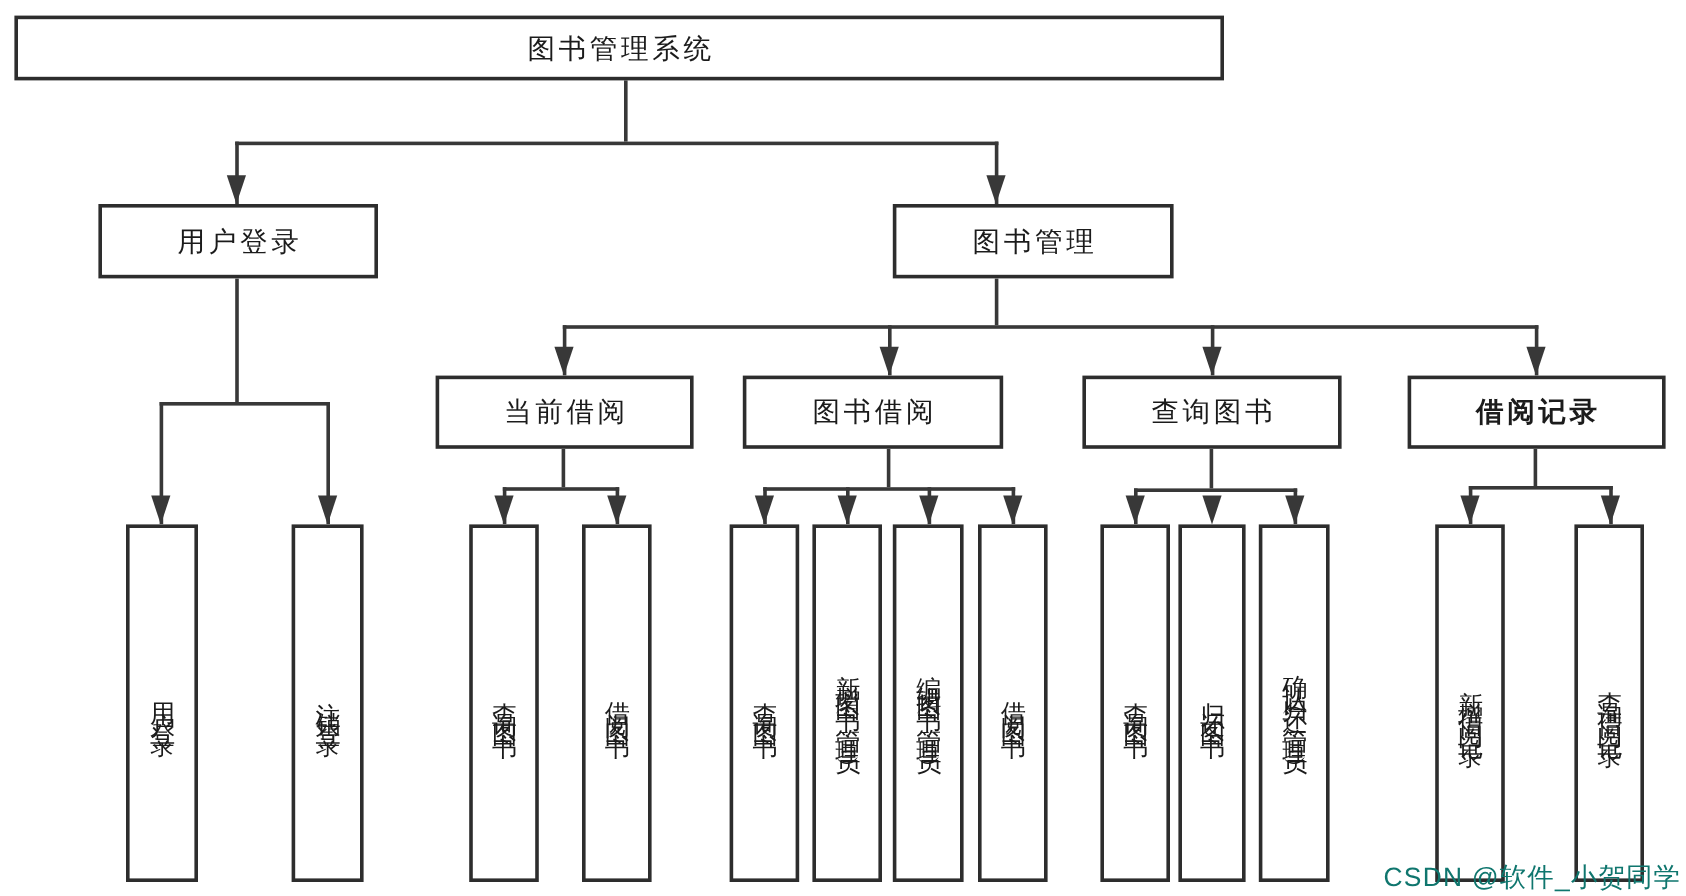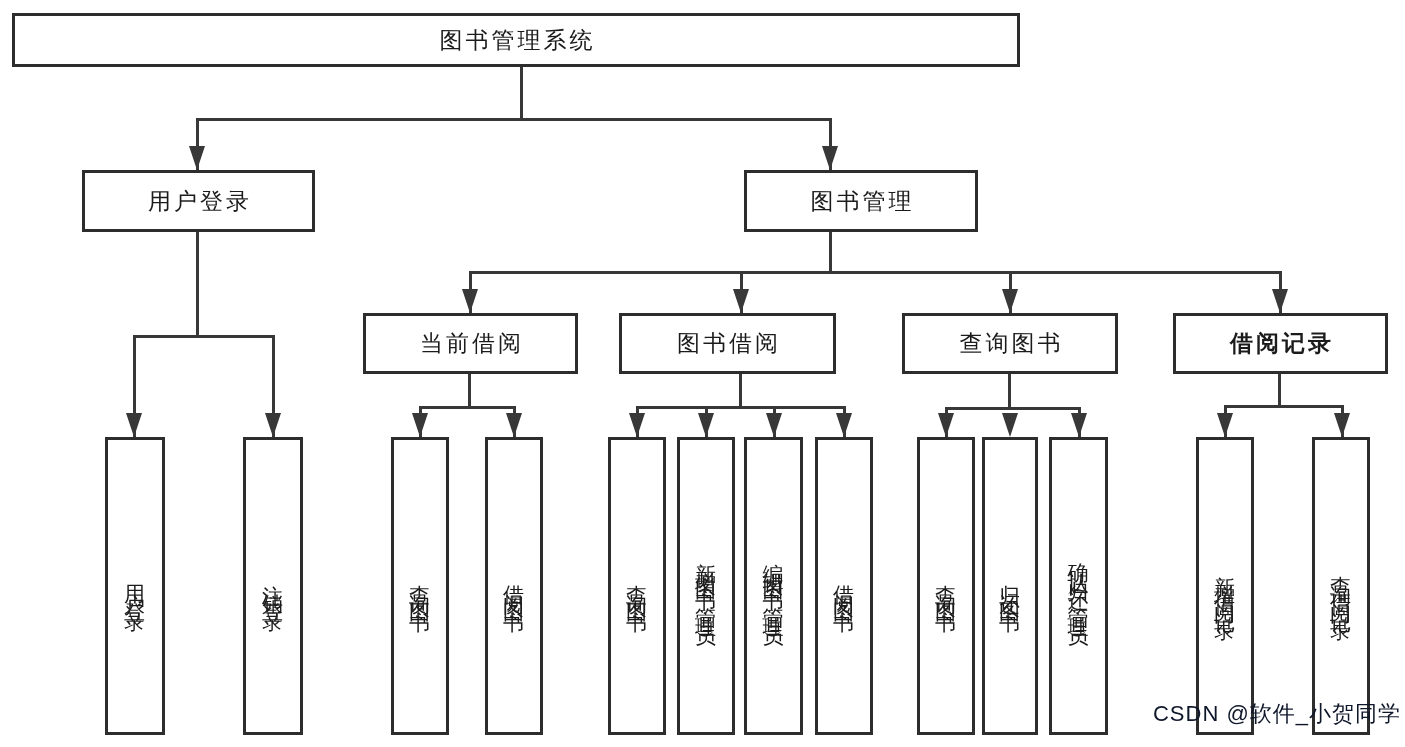--- a/index.html
+++ b/index.html
@@ -37,24 +37,24 @@
   .arrow {
     position: absolute;
     width: 0; height: 0;
     border-left: 8px solid transparent;
     border-right: 8px solid transparent;
     border-top: 24px solid #383838;
   }
   .watermark {
     position: absolute;
     right: 4px;
-    bottom: 18px;
+    bottom: 1px;
     font-size: 22px;
     letter-spacing: 1px;
-    color: #0f172a;
+    color: #0f766e;
     white-space: nowrap;
   }
 </style>
 </head>
 <body>
 
 <div class="stage">
 
   <div class="vline" style="left:520px; top:66px; height:52px;"></div>
   <div class="hline" style="left:196px; top:118px; width:636px;"></div>

